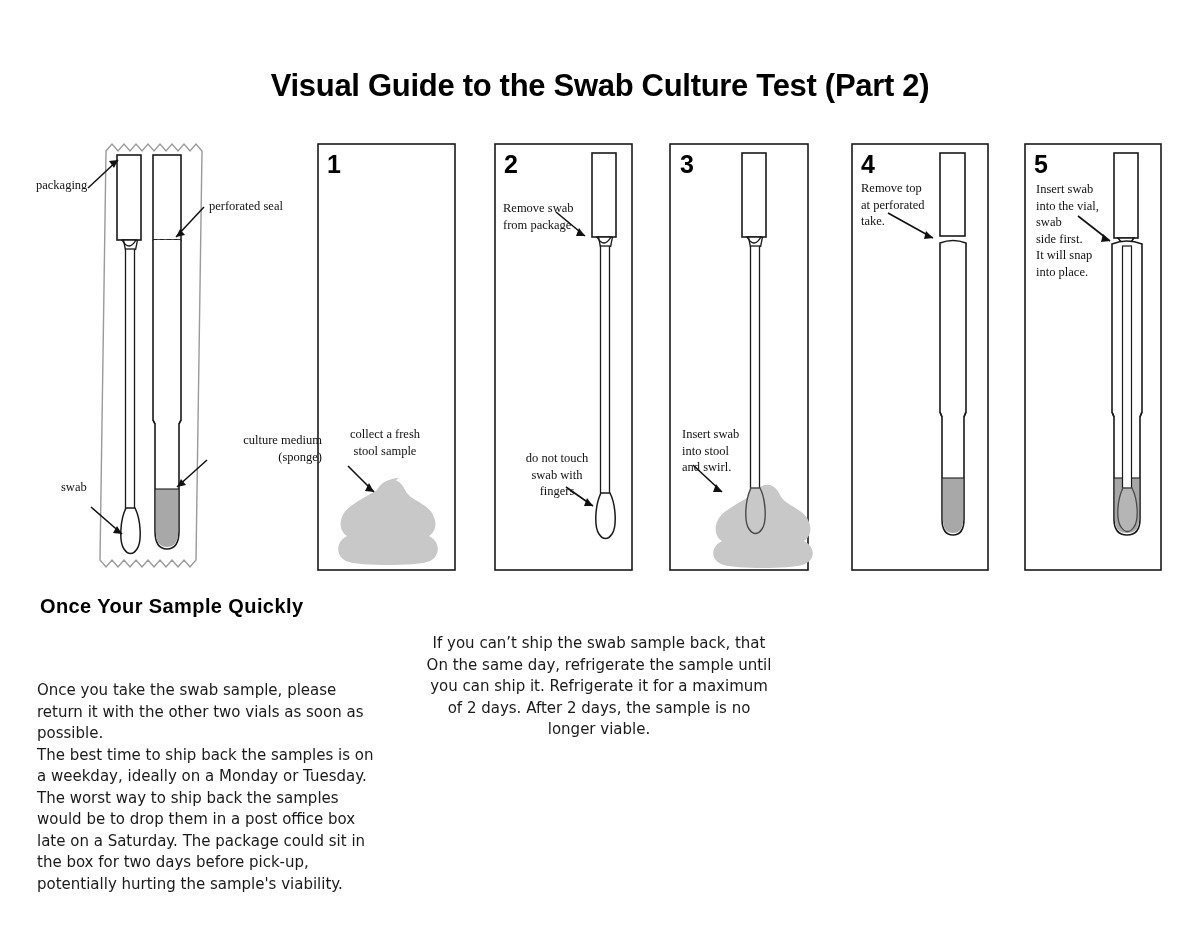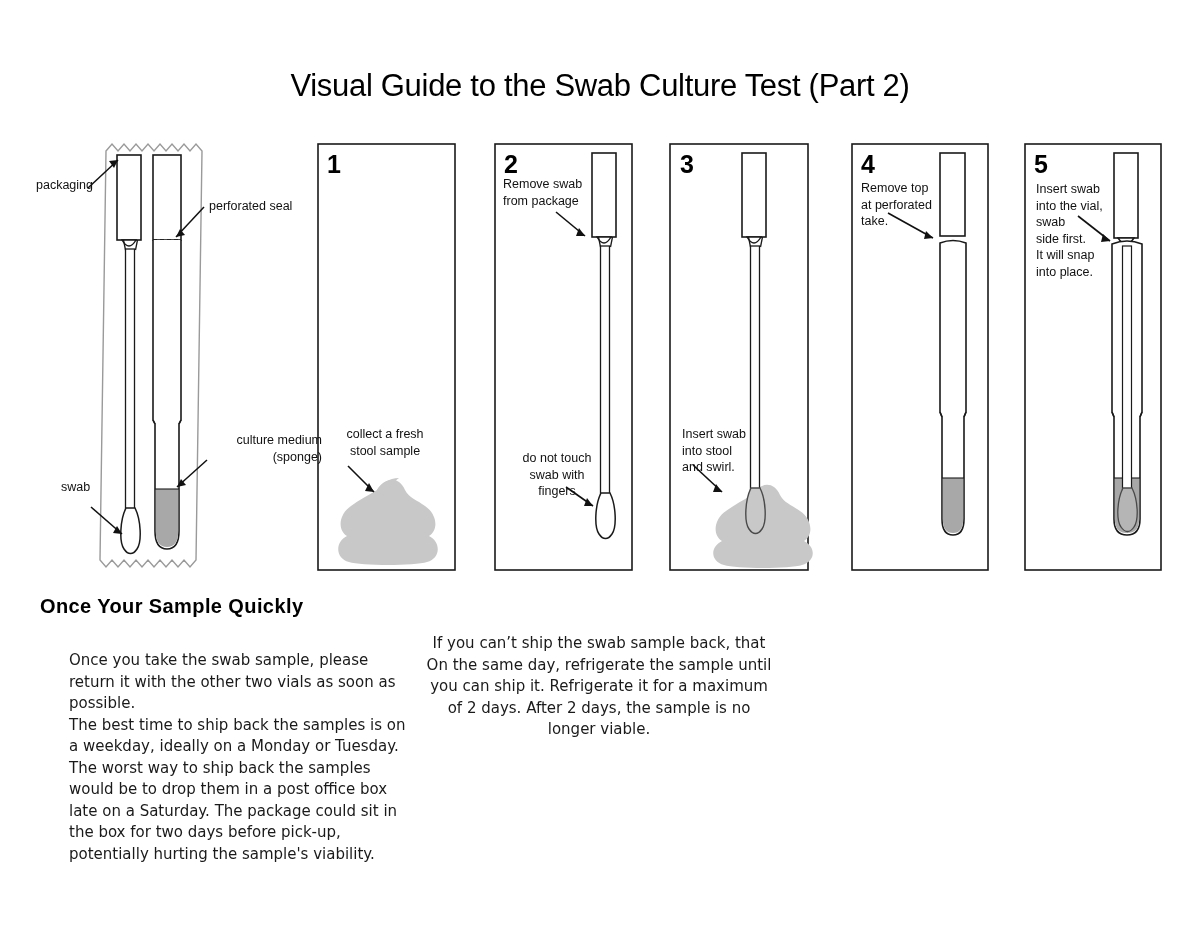--- a/index.html
+++ b/index.html
@@ -15,35 +15,35 @@
     color: #1a1a1a;
     overflow: hidden;
   }
   #page-title {
     position: absolute;
     left: 0;
     top: 68px;
     width: 1200px;
     text-align: center;
     font-family: "Liberation Sans", sans-serif;
-    font-weight: normal;
+    font-weight: bold;
     font-size: 31px;
     letter-spacing: -0.3px;
     color: #000;
   }
   .svg-layer {
     position: absolute;
     left: 0;
     top: 0;
     width: 1200px;
     height: 927px;
   }
   .anno {
     position: absolute;
-    font-family: Liberation Sans, sans-serif;
+    font-family: Liberation Serif, serif;
     font-size: 12.5px;
     line-height: 16.5px;
     color: #111;
     white-space: pre-line;
   }
   .panel-num {
     position: absolute;
     font-family: "Liberation Sans", sans-serif;
     font-weight: bold;
     font-size: 25px;
@@ -61,21 +61,21 @@
     color: #000;
   }
   .body-col {
     position: absolute;
     font-family: "DejaVu Sans", sans-serif;
     font-size: 15px;
     line-height: 21.5px;
     color: #1a1a1a;
     white-space: pre-line;
   }
-  #ship-col-left { left: 37px; top: 650px; width: 345px; margin-left: 32px; }
+  #ship-col-left { left: 37px; top: 680px; width: 345px; }
   #ship-col-right { left: 424px; top: 633px; width: 350px; text-align: center; }
 </style>
 </head>
 <body>
 
 <div id="page-title">Visual Guide to the Swab Culture Test (Part 2)</div>
 
 <svg class="svg-layer" viewBox="0 0 1200 927">
   <defs>
 
@@ -230,21 +230,21 @@
 
 <div class="panel-num" style="left:327px; top:152px;">1</div>
 <div class="panel-num" style="left:504px; top:152px;">2</div>
 <div class="panel-num" style="left:680px; top:152px;">3</div>
 <div class="panel-num" style="left:861px; top:152px;">4</div>
 <div class="panel-num" style="left:1034px; top:152px;">5</div>
 
 <div class="anno" style="left:330px; top:426px; width:110px;text-align:center;">collect a fresh
 stool sample</div>
 
-<div class="anno" style="left:503px; top:176px; width:104px;">Remove swab
+<div class="anno" style="left:503px; top:200px; width:104px;">Remove swab
 from package</div>
 <div class="anno" style="left:512px; top:450px; width:90px;text-align:center;">do not touch
 swab with
 fingers</div>
 
 <div class="anno" style="left:682px; top:426px; width:92px;">Insert swab
 into stool
 and swirl.</div>
 
 <div class="anno" style="left:861px; top:180px; width:92px;">Remove top

